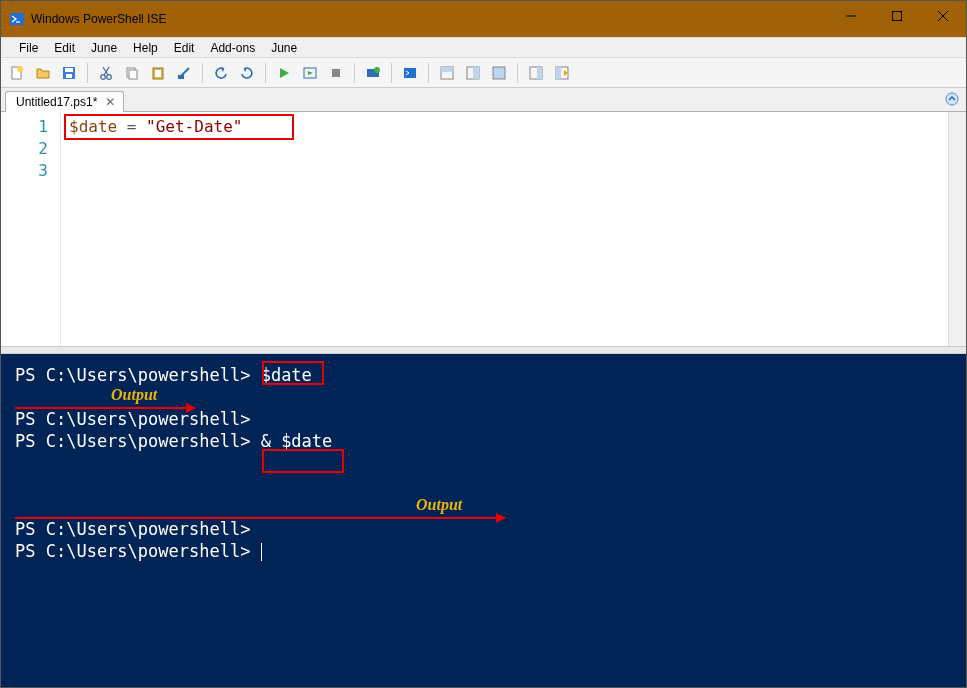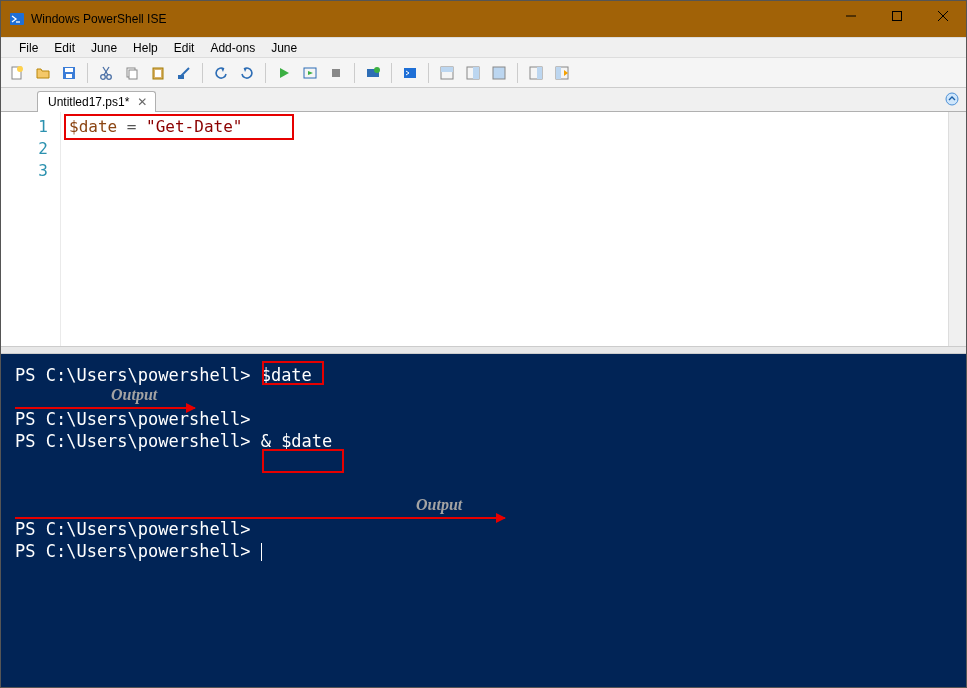--- a/index.html
+++ b/index.html
@@ -16,21 +16,21 @@
   .menubar { height: 20px; background: #f0f0f0; display: flex; align-items: center; padding: 0 10px; border-bottom: 1px solid #ddd; }
   .menu-item { padding: 2px 8px; font-size: 12px; color: #000; }
   
   
   .toolbar { height: 30px; background: #f5f5f5; display: flex; align-items: center; padding: 0 4px; border-bottom: 1px solid #ccc; gap: 2px; }
   .tool-btn { width: 24px; height: 24px; display: flex; align-items: center; justify-content: center; border: 1px solid transparent; border-radius: 2px; }
   .tool-sep { width: 1px; height: 20px; background: #ccc; margin: 0 4px; }
   
   
   .tabstrip { height: 24px; background: #f0f0f0; display: flex; align-items: flex-end; padding: 0 4px; border-bottom: 1px solid #b0b0b0; position: relative; }
-  .tab { background: #fff; border: 1px solid #b0b0b0; border-bottom: none; border-radius: 3px 3px 0 0; padding: 3px 6px 3px 10px; font-size: 12px; display: flex; align-items: center; gap: 6px; margin-bottom: -1px; margin-left: 32px; }
+  .tab { background: #fff; border: 1px solid #b0b0b0; border-bottom: none; border-radius: 3px 3px 0 0; padding: 3px 6px 3px 10px; font-size: 12px; display: flex; align-items: center; gap: 6px; margin-bottom: -1px; }
   .tab-close { width: 14px; height: 14px; display: flex; align-items: center; justify-content: center; font-size: 12px; color: #666; border-radius: 2px; }
   .tabstrip-right { position: absolute; right: 6px; top: 3px; width: 16px; height: 16px; display:flex; align-items:center; justify-content:center; }
   
   
   .editor { height: 234px; display: flex; font-family: Consolas, monospace; font-size: 16px; background: #fff; position: relative; }
   .gutter { width: 60px; text-align: right; padding: 4px 12px 4px 4px; color: #2b91af; background: #fff; border-right: 1px solid #eaeaea; }
   .gutter-line { height: 22px; line-height: 22px; }
   .code { flex: 1; padding: 4px 8px; position: relative; }
   .code-line { height: 22px; line-height: 22px; white-space: pre; }
   .var { color: #8b4513; }
@@ -39,21 +39,21 @@
   .editor-scroll { width: 18px; background: #f0f0f0; border-left: 1px solid #ddd; }
   .red-box { position: absolute; border: 2px solid #e60000; pointer-events: none; }
   
   
   .splitter { height: 8px; background: #e8e8e8; border-top: 1px solid #ccc; border-bottom: 1px solid #ccc; }
   
   
   .console { height: 415px; background: #012456; color: #fff; font-family: Consolas, monospace; font-size: 17px; padding: 10px 14px; position: relative; overflow: hidden; line-height: 22px; }
   .console .prompt { color: #fff; }
   .console-red-box { position: absolute; border: 2px solid #e60000; pointer-events: none; }
-  .anno { color: #a3a3a3; font-family: serif; font-style: italic; font-weight: bold; font-size: 16px; position: absolute; }
+  .anno { color: #eab308; font-family: serif; font-style: italic; font-weight: bold; font-size: 16px; position: absolute; }
   .arrow-line { position: absolute; height: 0; border-top: 2px solid #e60000; }
   .arrow-line::after { content: ""; position: absolute; right: -1px; top: -6px; border-left: 10px solid #e60000; border-top: 5px solid transparent; border-bottom: 5px solid transparent; }
   .cursor { display: inline-block; width: 1px; height: 18px; background: #fff; vertical-align: middle; }
   
   
   .bottom-scroll { height: 17px; background: #f0f0f0; border-top: 1px solid #ccc; }
 </style>
 </head>
 <body>
 

